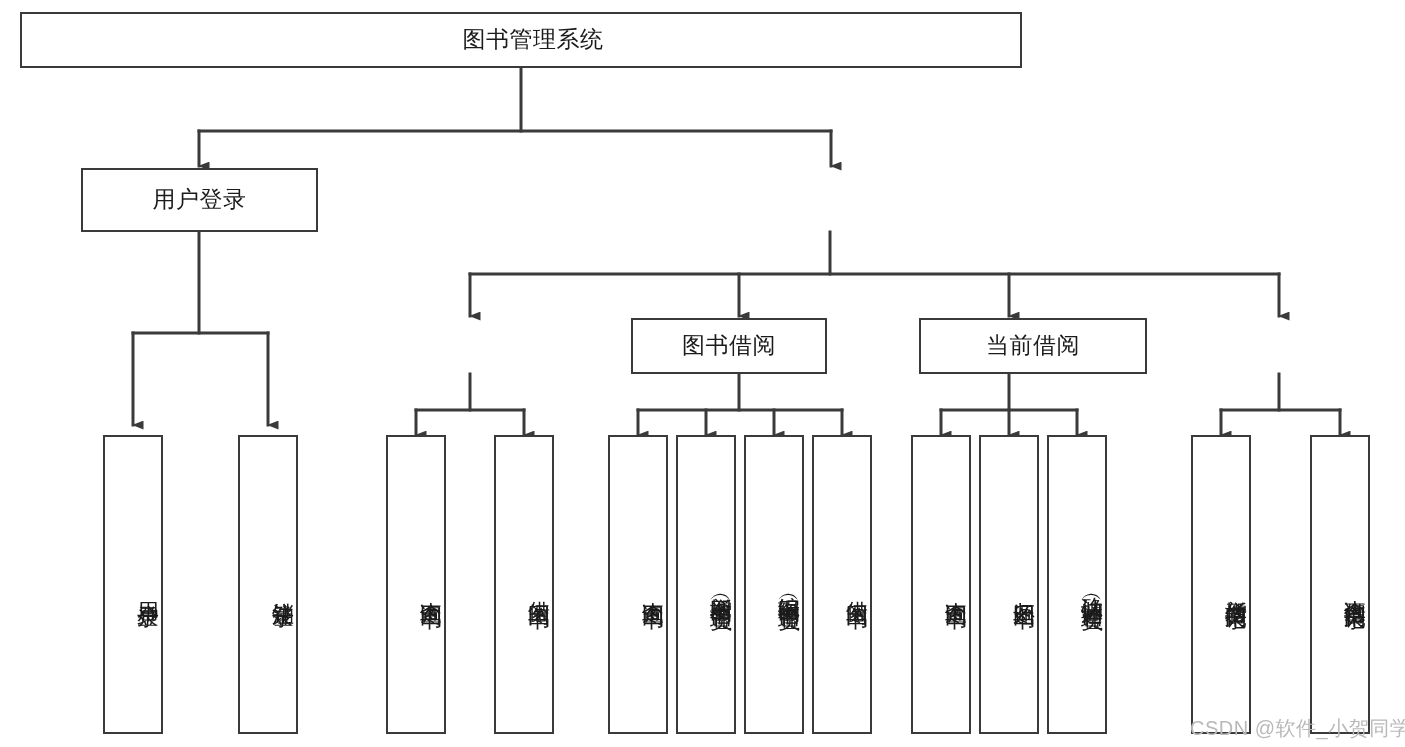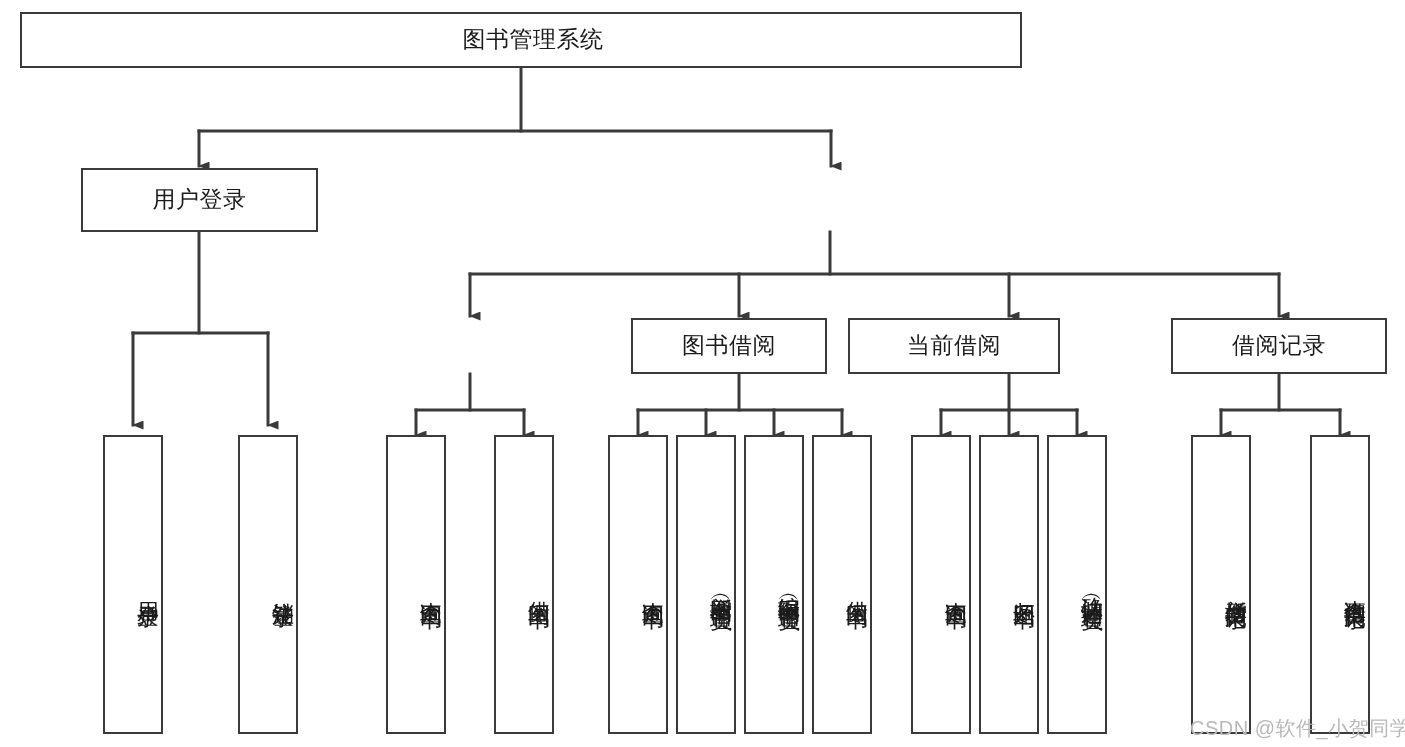--- a/index.html
+++ b/index.html
@@ -124,23 +124,22 @@
   </svg>
 
   <div class="node horiz" style="left:20px; top:12px; width:1002px; height:56px;padding-left:24px;">图书管理系统</div>
 
   <div class="node horiz" style="left:81px; top:168px; width:237px; height:64px;">用户登录</div>
 
 
 
   <div class="node horiz" style="left:631px; top:318px; width:196px; height:56px;">图书借阅</div>
 
-  <div class="node horiz" style="left:848px; top:318px; width:212px; height:56px;text-align:right;">当前借阅</div>
+  <div class="node horiz" style="left:919px; top:318px; width:228px; height:56px;text-align:right;">当前借阅</div>
 
-  <div class="node horiz" style="left:1171px; top:318px; width:216px; height:56px;">借阅记录</div>
 
   <div class="node vert" style="left:103px; top:435px; width:60px; height:299px;">
     <span class="vlabel">用户登录</span>
   </div>
 
   <div class="node vert" style="left:238px; top:435px; width:60px; height:299px;">
     <span class="vlabel">注销登录</span>
   </div>
 
   <div class="node vert" style="left:386px; top:435px; width:60px; height:299px;">

